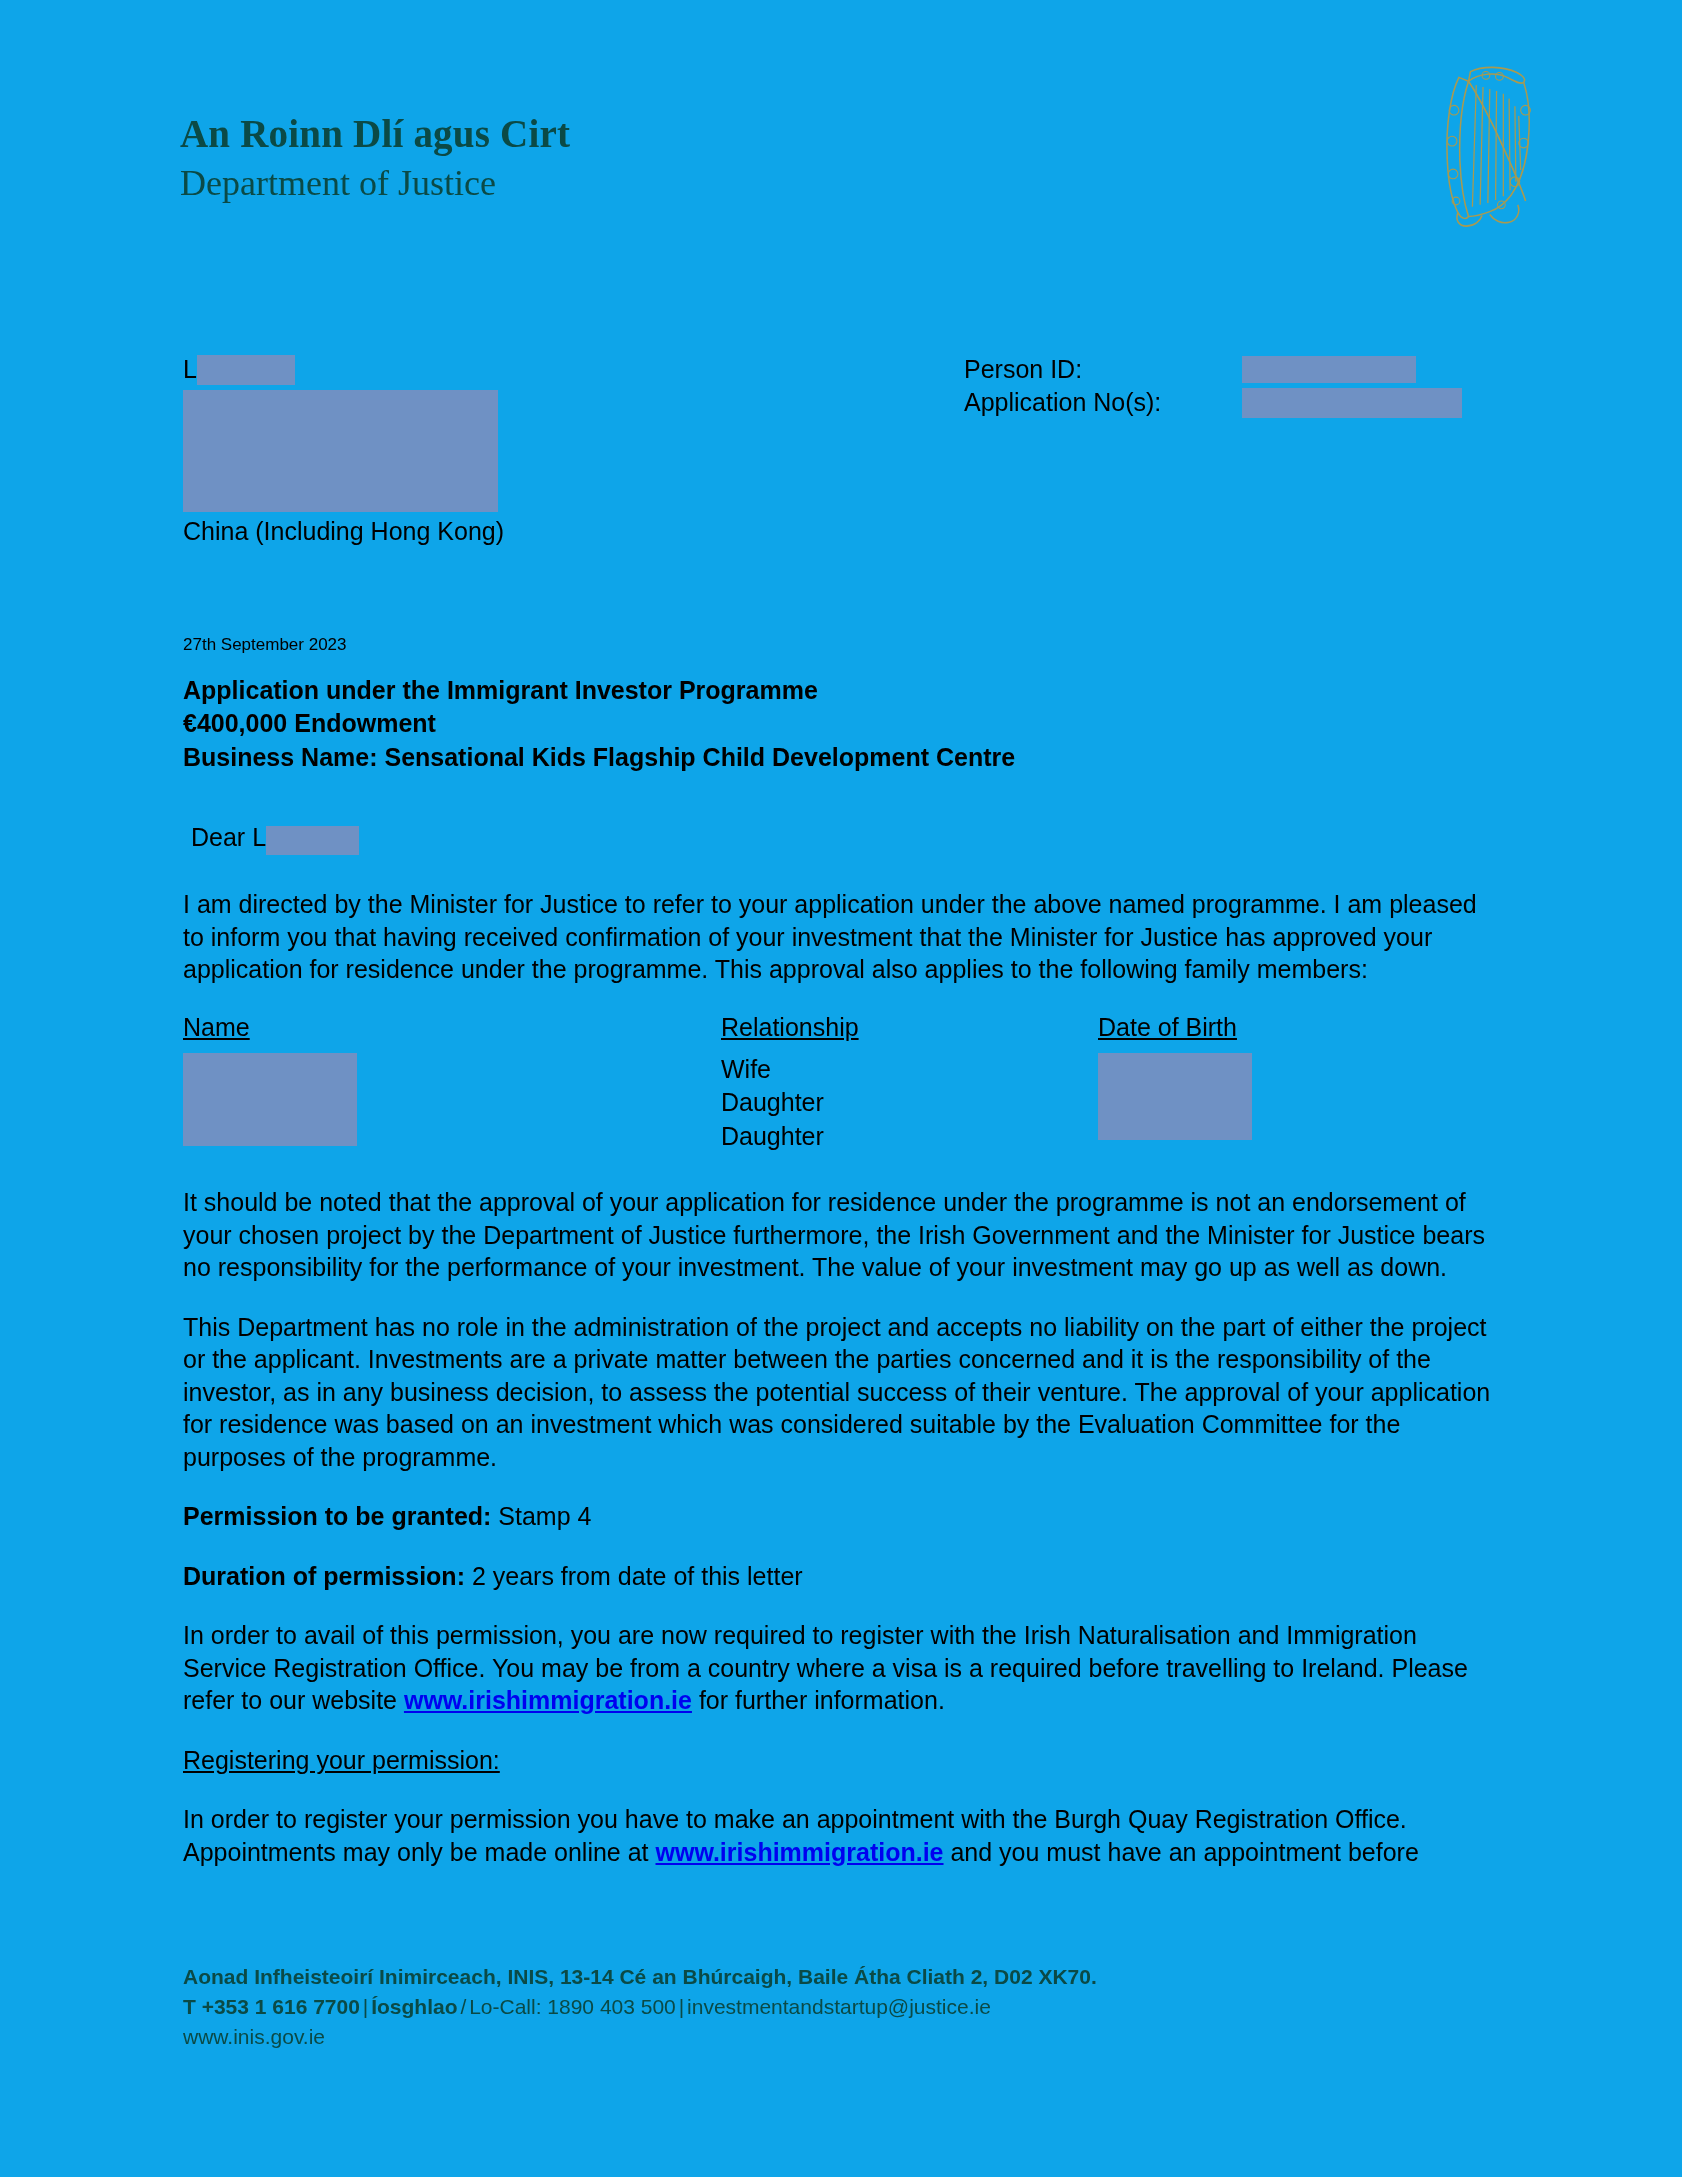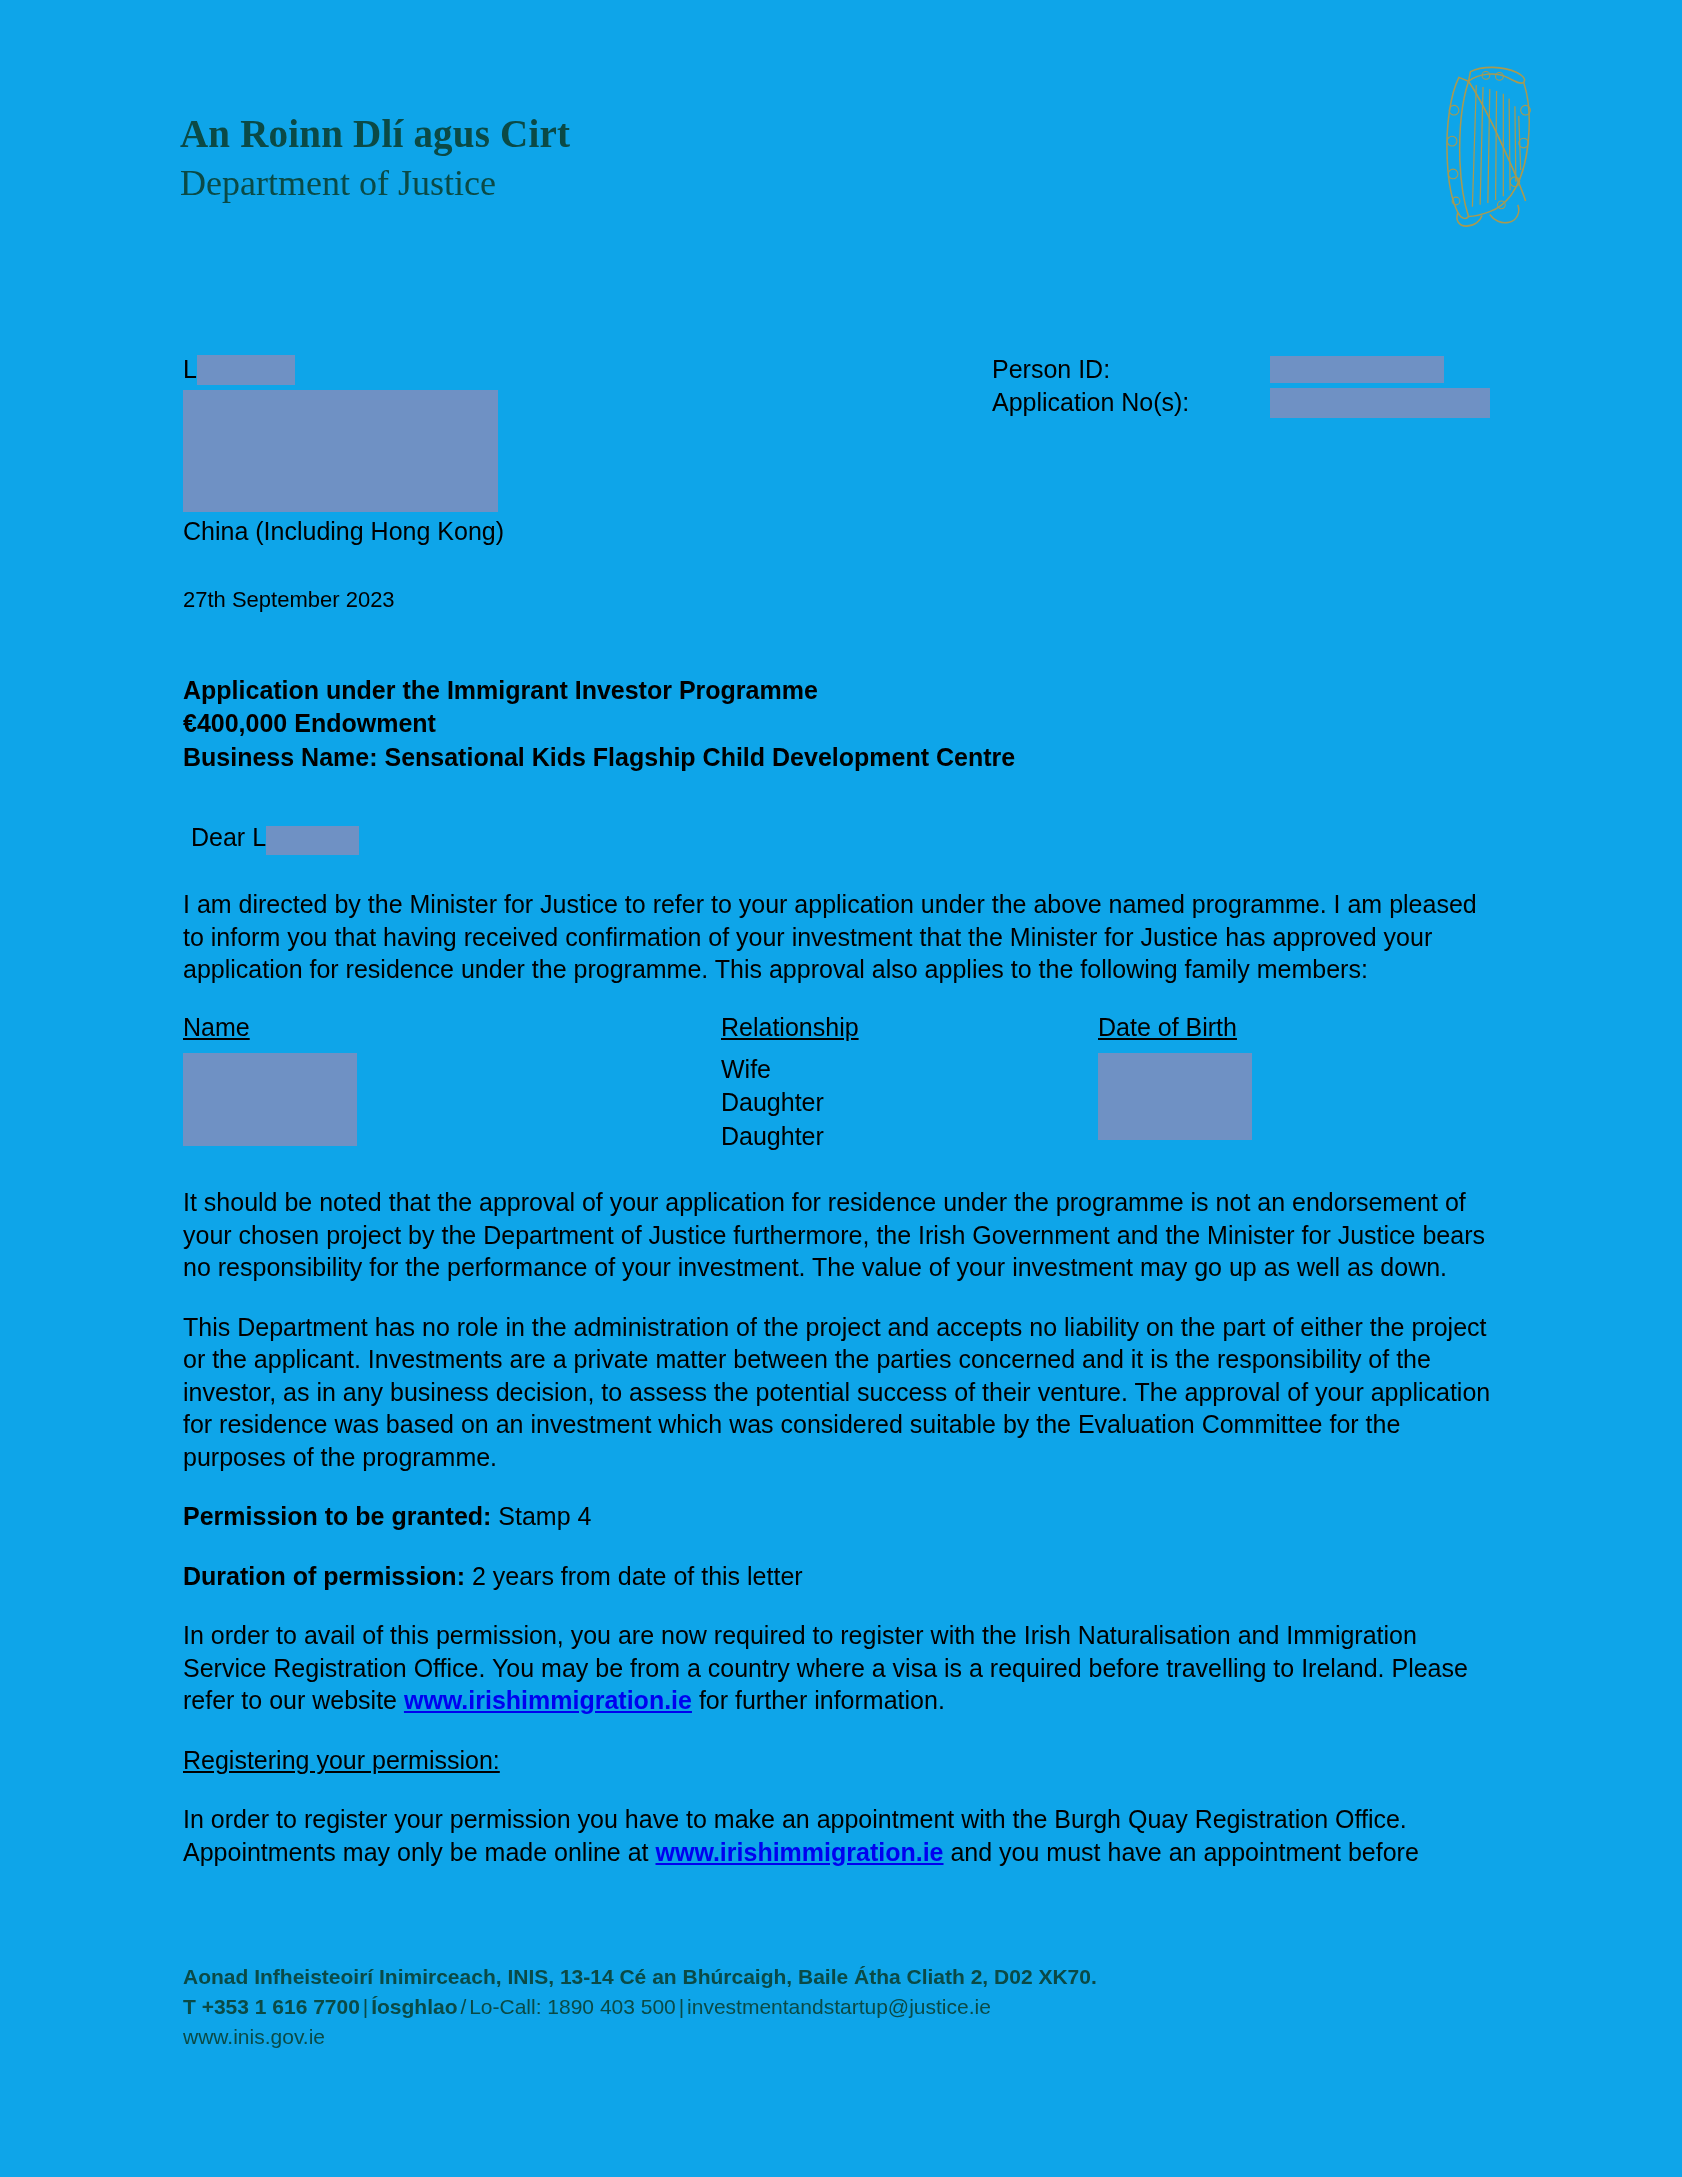--- a/index.html
+++ b/index.html
@@ -83,41 +83,41 @@
     margin-top: 3.9px;
   }
   .country {
     font-size: 25px;
     margin-top: 2.9px;
     white-space: nowrap;
   }
 
   .ids-block {
     position: absolute;
-    left: 992px;
+    left: 964px;
     top: 353px;
     font-size: 25px;
     line-height: 1.30;
   }
   .id-row {
     display: flex;
     align-items: center;
     height: 33px;
     white-space: nowrap;
   }
   .id-label { width: 278px; }
   .redact-personid { width: 174px; height: 27px; }
   .redact-appno { width: 220px; height: 30px; }
 
   
   .date-line {
     position: absolute;
     left: 183px;
-    top: 587px;
-    font-size: 22px;
+    top: 635px;
+    font-size: 17px;
   }
   .subject {
     position: absolute;
     left: 183px;
     top: 674px;
     font-weight: bold;
     font-size: 25px;
     line-height: 1.33;
   }
   .salutation {

